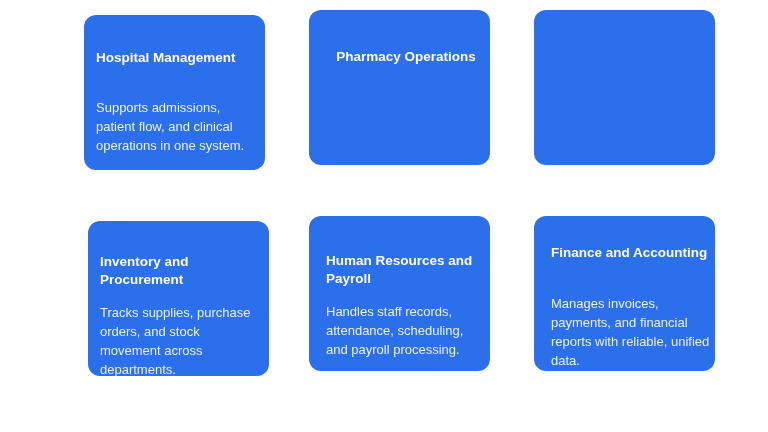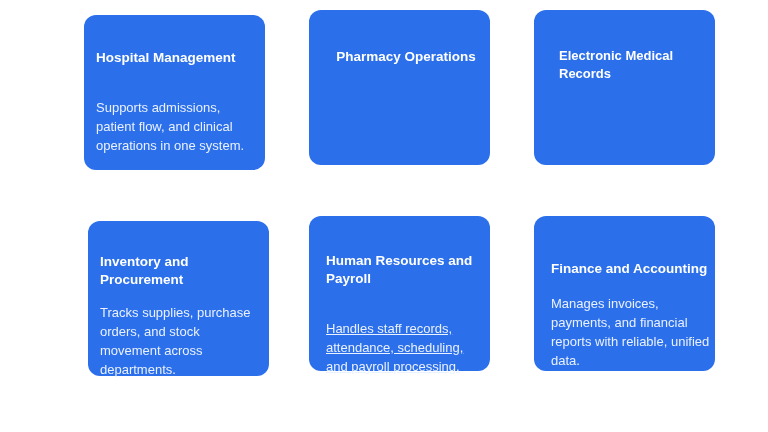--- a/index.html
+++ b/index.html
@@ -28,37 +28,36 @@
 
     #c1 .card-title { left: 12px; top: 34px; }
     #c1 .card-desc  { left: 12px; top: 83px; }
     #c2 .card-title { left: 17px; top: 38px; }
     #c2 .card-desc  { left: 17px; top: 88px; }
     #c3 .card-title { left: 25px; top: 37px; width: 150px; font-size: 13px; }
     #c3 .card-desc  { left: 25px; top: 86px; width: 150px; }
     #c4 .card-title { left: 12px; top: 32px; }
     #c4 .card-desc  { left: 12px; top: 82px; }
     #c5 .card-title { left: 17px; top: 36px; }
-    #c5 .card-desc  { left: 17px; top: 103px; text-decoration: underline; }
-    #c6 .card-title { left: 17px; top: 28px; margin-top: 16px; }
+    #c5 .card-desc  { left: 17px; top: 86px; }
+    #c6 .card-title { left: 17px; top: 28px; }
     #c6 .card-desc  { left: 17px; top: 78px; }
   </style>
 </head>
 <body>
 
 <div>
   <div class="card" id="c1">
     <h3 class="card-title">Hospital Management</h3>
     <p class="card-desc">Supports admissions, patient flow, and clinical operations in one system.</p>
   </div>
   <div class="card" id="c2">
     <h3 class="card-title">Pharmacy Operations</h3>
   </div>
   <div class="card" id="c3">
-    <h3 class="card-title">Electronic Medical Records</h3>
   </div>
   <div class="card" id="c4">
     <h3 class="card-title">Inventory and Procurement</h3>
     <p class="card-desc">Tracks supplies, purchase orders, and stock movement across departments.</p>
   </div>
   <div class="card" id="c5">
     <h3 class="card-title">Human Resources and Payroll</h3>
     <p class="card-desc">Handles staff records, attendance, scheduling, and payroll processing.</p>
   </div>
   <div class="card" id="c6">

